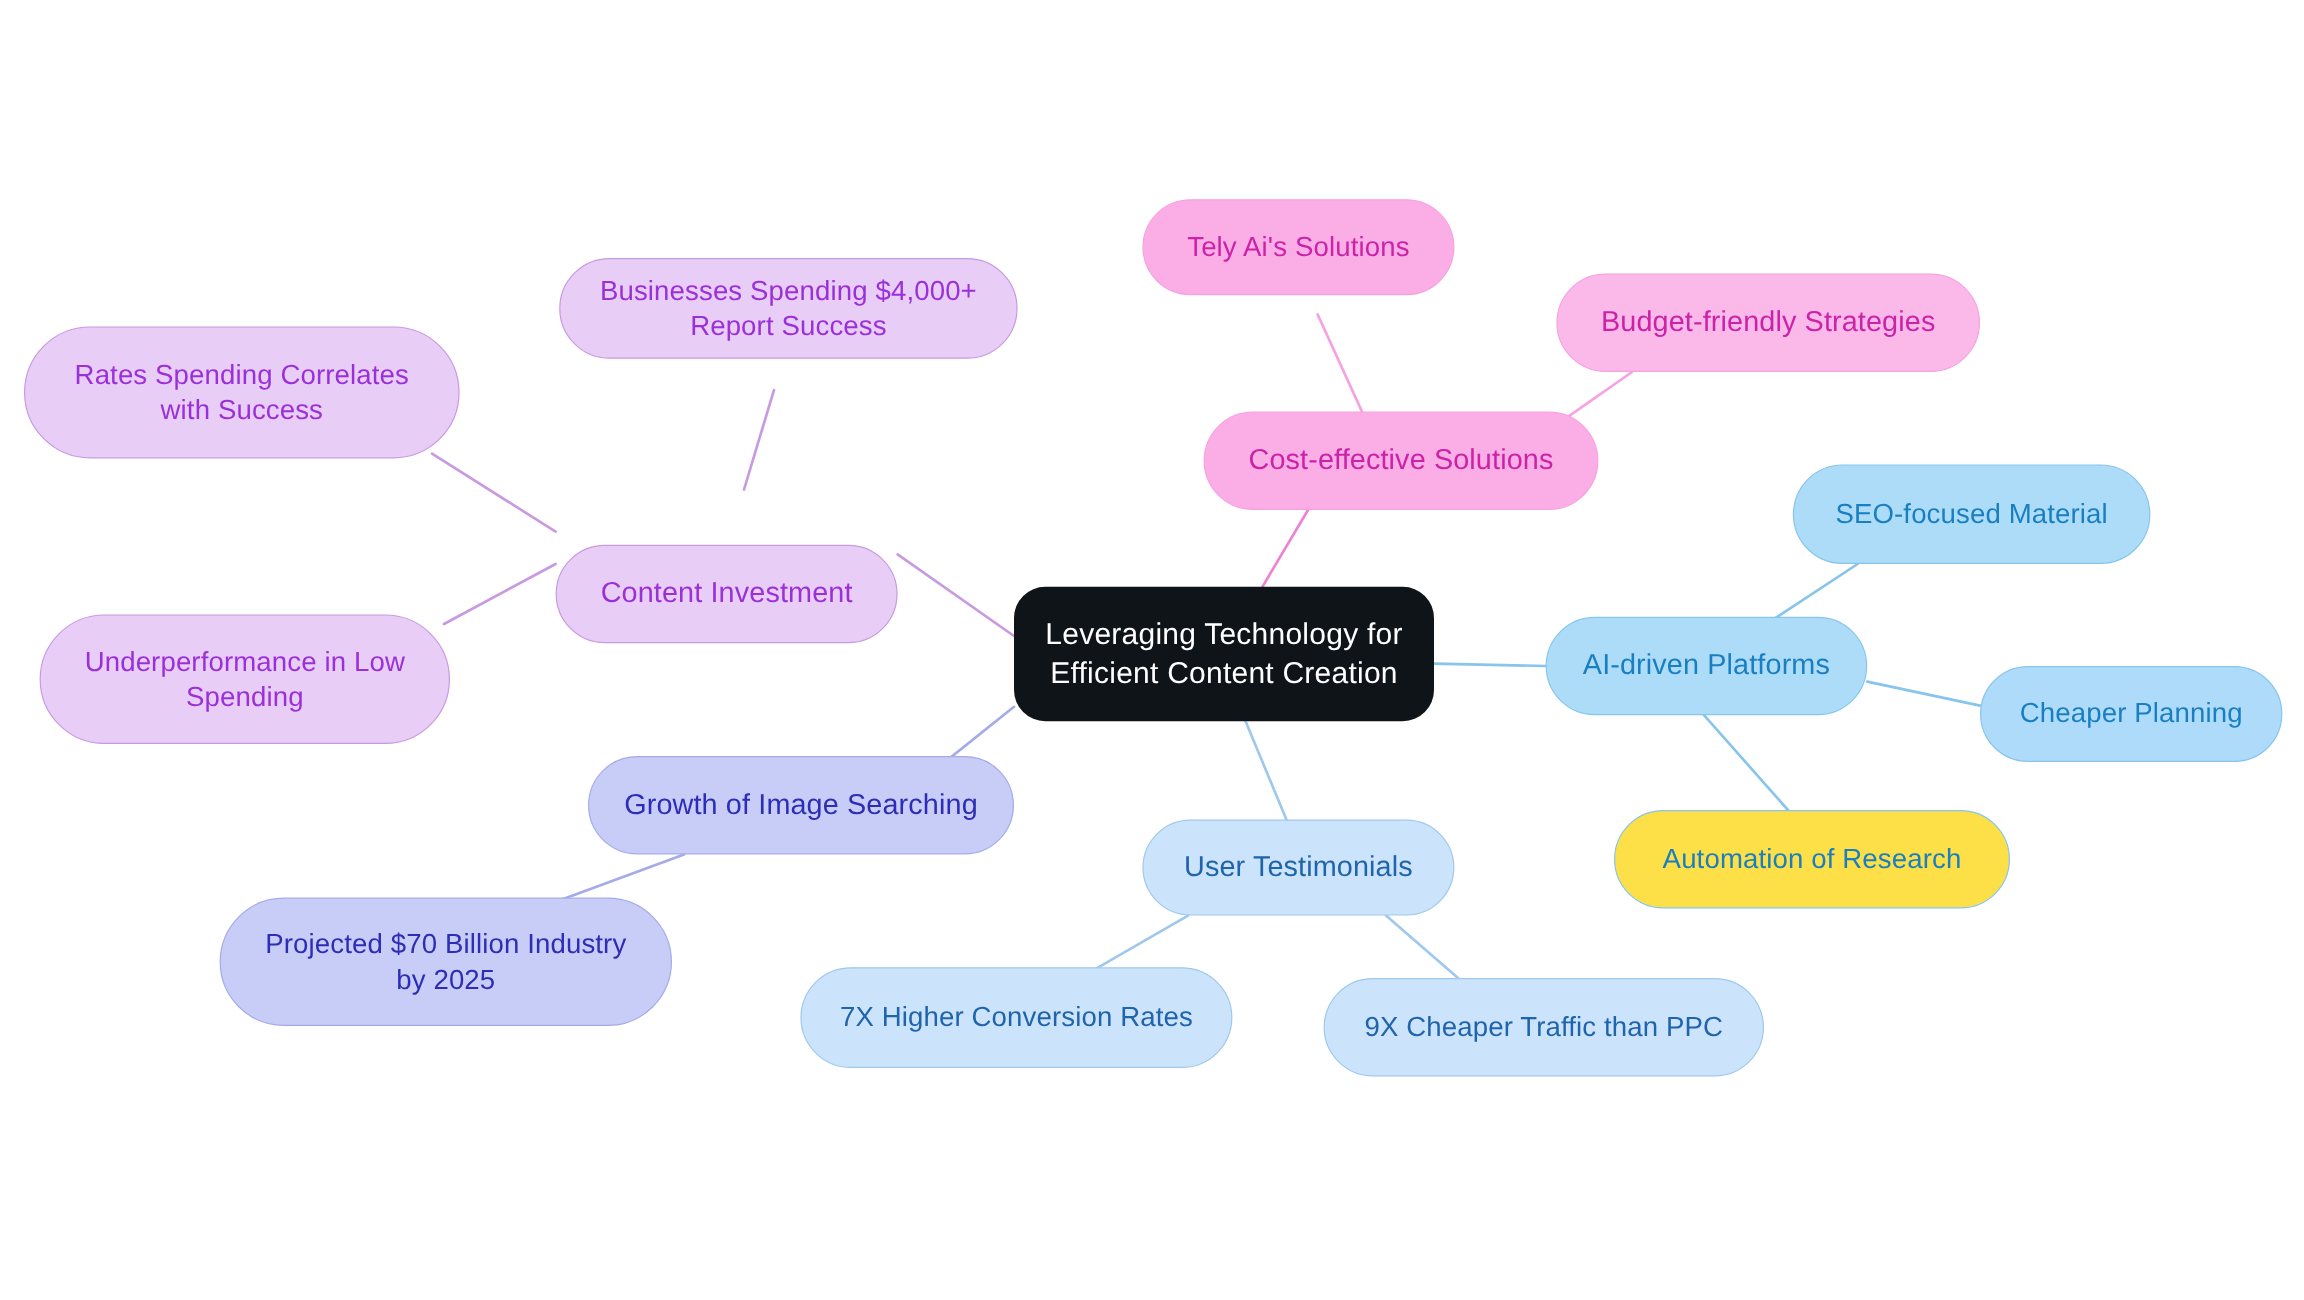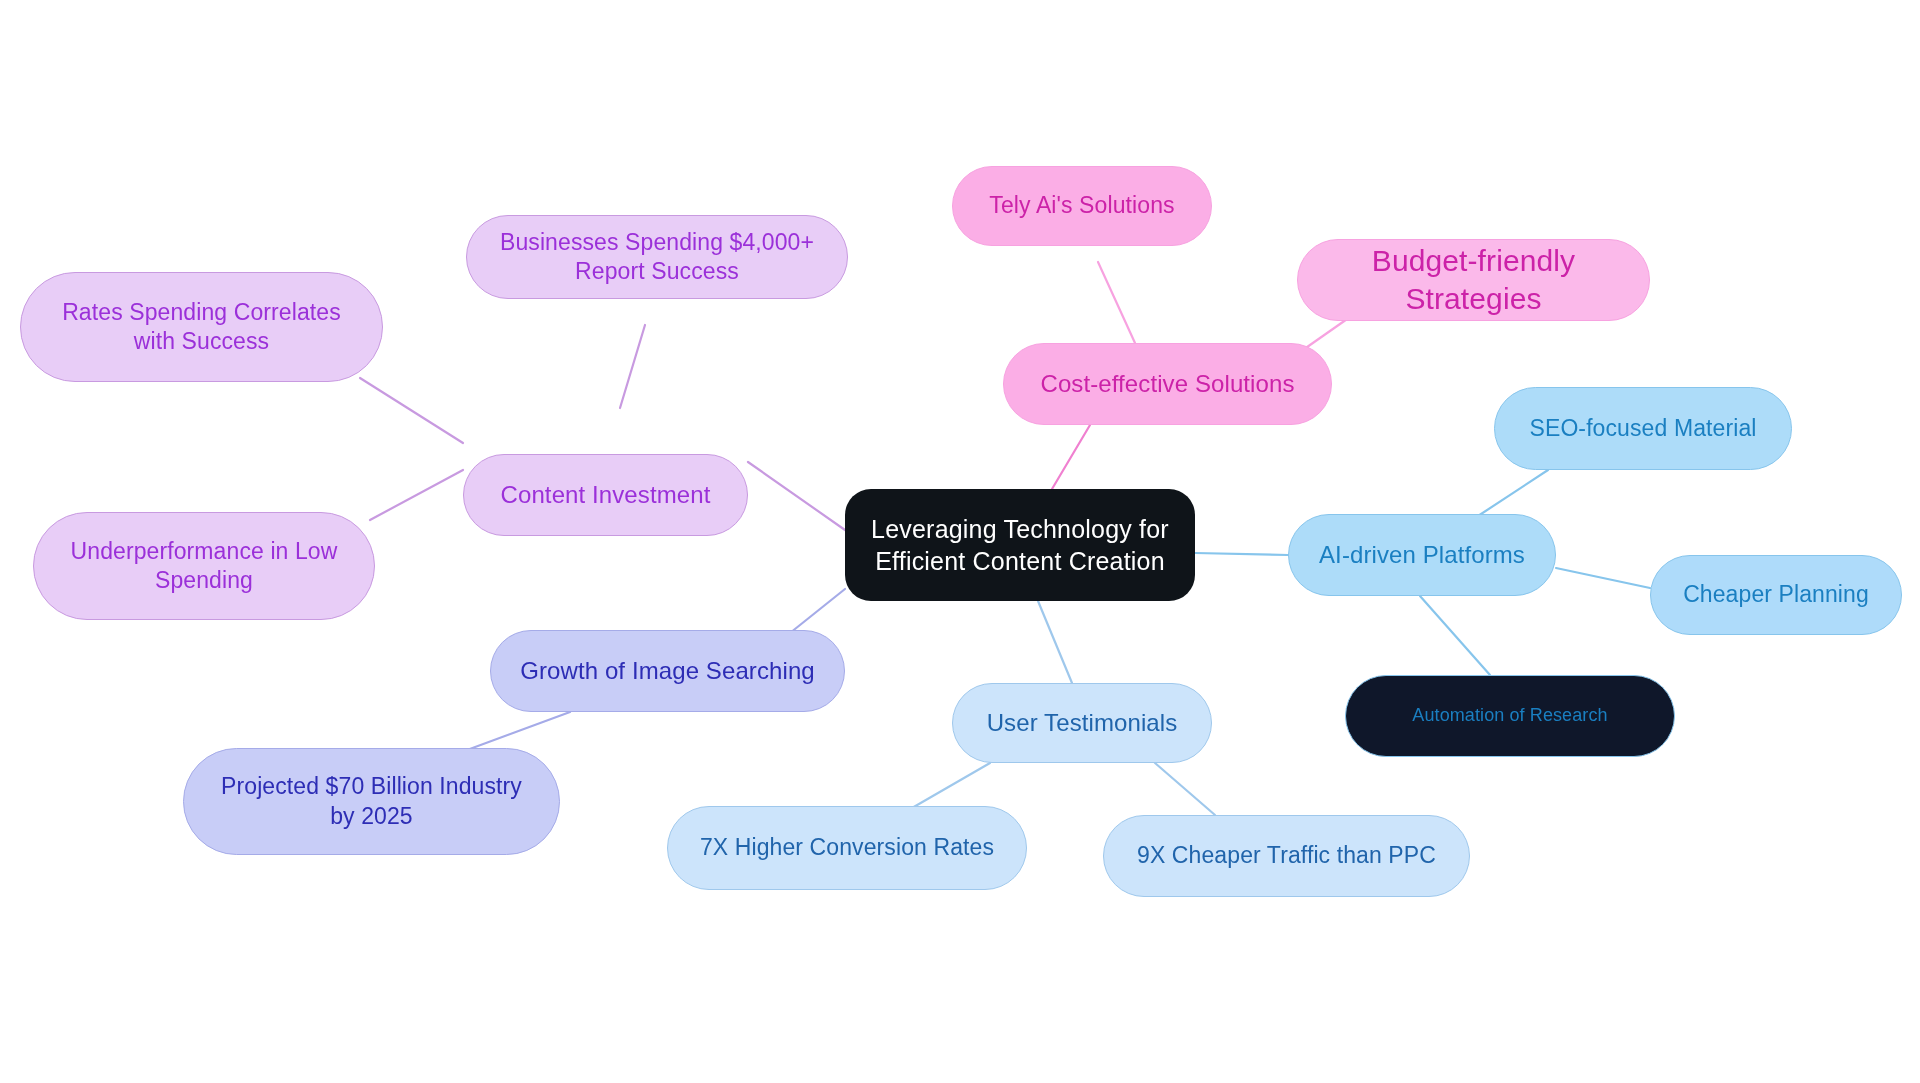--- a/index.html
+++ b/index.html
@@ -74,25 +74,25 @@
 Efficient Content Creation</span></div>
       <div class="node branch" style="left: 463px; top: 408px; width: 285px; height: 82px; background: rgb(232, 205, 247); color: rgb(155, 48, 217); border-color: rgb(200, 154, 224); font-size: 24px; margin-top: 46px;"><span>Content Investment</span></div>
       <div class="node leaf" style="left: 20px; top: 272px; width: 363px; height: 110px; background: rgb(232, 205, 247); color: rgb(155, 48, 217); border-color: rgb(200, 154, 224); font-size: 23px;"><span>Rates Spending Correlates
 with Success</span></div>
       <div class="node leaf" style="left: 466px; top: 215px; width: 382px; height: 84px; background: rgb(232, 205, 247); color: rgb(155, 48, 217); border-color: rgb(200, 154, 224); font-size: 23px;"><span>Businesses Spending $4,000+
 Report Success</span></div>
       <div class="node leaf" style="left: 33px; top: 512px; width: 342px; height: 108px; background: rgb(232, 205, 247); color: rgb(155, 48, 217); border-color: rgb(200, 154, 224); font-size: 23px;"><span>Underperformance in Low
 Spending</span></div>
       <div class="node branch" style="left: 1003px; top: 343px; width: 329px; height: 82px; background: rgb(251, 174, 230); color: rgb(204, 34, 168); border-color: rgb(247, 162, 224); font-size: 24px;"><span>Cost-effective Solutions</span></div>
       <div class="node leaf" style="left: 952px; top: 166px; width: 260px; height: 80px; background: rgb(251, 174, 230); color: rgb(204, 34, 168); border-color: rgb(247, 162, 224); font-size: 23px;"><span>Tely Ai's Solutions</span></div>
-      <div class="node leaf" style="left: 1297px; top: 228px; width: 353px; height: 82px; background: rgb(251, 185, 234); color: rgb(204, 34, 168); border-color: rgb(247, 162, 224); font-size: 30px; margin-top: 11px;"><span>Budget-friendly Strategies</span></div>
+      <div class="node leaf" style="left: 1297px; top: 228px; width: 353px; height: 82px; background: rgb(251, 185, 234); color: rgb(204, 34, 168); border-color: rgb(247, 162, 224); font-size: 24px;"><span>Budget-friendly Strategies</span></div>
       <div class="node branch" style="left: 1288px; top: 514px; width: 268px; height: 82px; background: rgb(173, 220, 249); color: rgb(26, 127, 193); border-color: rgb(135, 197, 236); font-size: 24px;"><span>AI-driven Platforms</span></div>
       <div class="node leaf" style="left: 1494px; top: 387px; width: 298px; height: 83px; background: rgb(173, 220, 249); color: rgb(26, 127, 193); border-color: rgb(135, 197, 236); font-size: 23px;"><span>SEO-focused Material</span></div>
       <div class="node leaf" style="left: 1650px; top: 555px; width: 252px; height: 80px; background: rgb(174, 219, 250); color: rgb(26, 127, 193); border-color: rgb(135, 197, 236); font-size: 23px;"><span>Cheaper Planning</span></div>
-      <div class="node leaf" style="left: 1345px; top: 675px; width: 330px; height: 82px; background: #0f172a; color: rgb(26, 127, 193); border-color: rgb(135, 197, 236); font-size: 18px;"><span>Automation of Research</span></div>
+      <div class="node leaf" style="left: 1345px; top: 675px; width: 330px; height: 82px; background: #fde047; color: rgb(26, 127, 193); border-color: rgb(135, 197, 236); font-size: 23px;"><span>Automation of Research</span></div>
       <div class="node branch" style="left: 952px; top: 683px; width: 260px; height: 80px; background: rgb(204, 228, 251); color: rgb(32, 100, 171); border-color: rgb(159, 200, 236); font-size: 24px;"><span>User Testimonials</span></div>
       <div class="node leaf" style="left: 667px; top: 806px; width: 360px; height: 84px; background: rgb(204, 228, 251); color: rgb(32, 100, 171); border-color: rgb(159, 200, 236); font-size: 23px;"><span>7X Higher Conversion Rates</span></div>
       <div class="node leaf" style="left: 1103px; top: 815px; width: 367px; height: 82px; background: rgb(204, 228, 251); color: rgb(32, 100, 171); border-color: rgb(159, 200, 236); font-size: 23px;"><span>9X Cheaper Traffic than PPC</span></div>
       <div class="node branch" style="left: 490px; top: 630px; width: 355px; height: 82px; background: rgb(200, 205, 247); color: rgb(45, 45, 181); border-color: rgb(165, 171, 232); font-size: 24px;"><span>Growth of Image Searching</span></div>
       <div class="node leaf" style="left: 183px; top: 748px; width: 377px; height: 107px; background: rgb(200, 205, 247); color: rgb(45, 45, 181); border-color: rgb(165, 171, 232); font-size: 23px;"><span>Projected $70 Billion Industry
 by 2025</span></div>
     </div>
 </div>
 
 </body></html>

